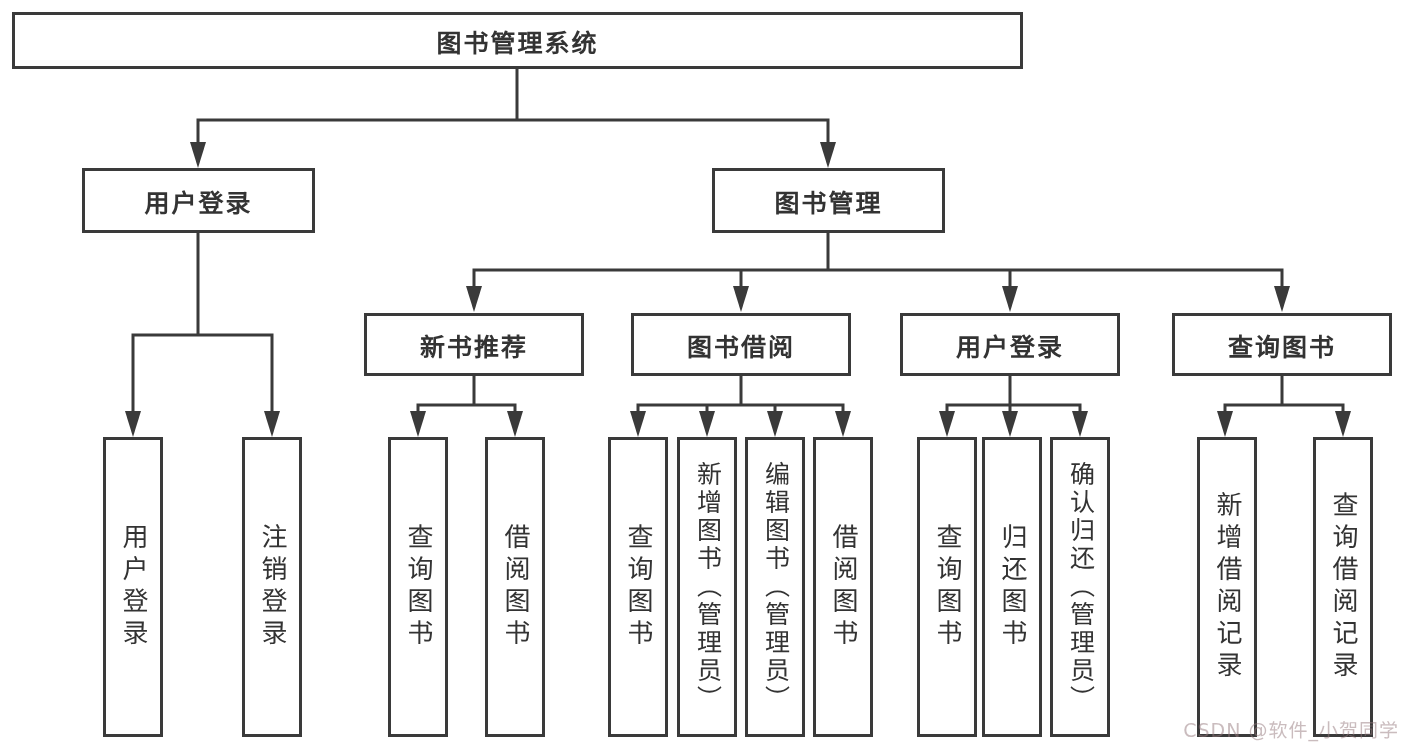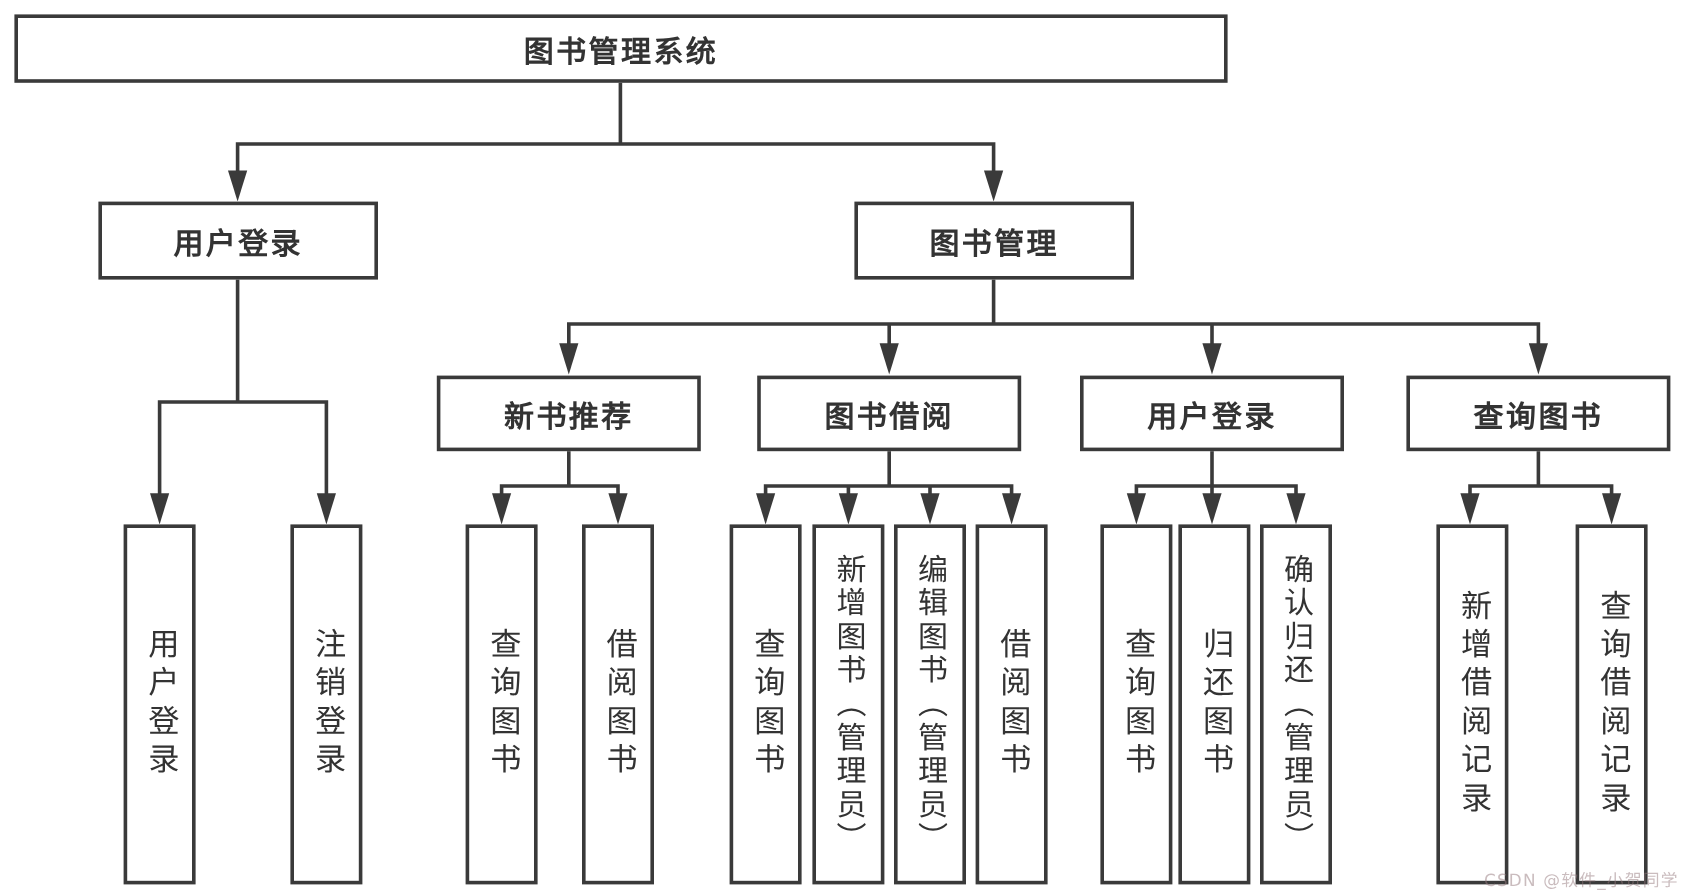--- a/index.html
+++ b/index.html
@@ -30,21 +30,21 @@
     text-orientation:mixed;
     font-size:26px;
     letter-spacing:6px;
     line-height:1;
     white-space:nowrap;
   }
   .v-label.tight{letter-spacing:3px;font-size:25px;}
   #watermark{
     position:absolute;
     right:6px;bottom:5px;
-    font-size:14px;
+    font-size:19px;
     letter-spacing:1px;
     color:rgba(150,122,126,0.50);
     z-index:3;
     white-space:nowrap;
   }
 </style>
 </head>
 <body>
 
 <div id="canvas">

